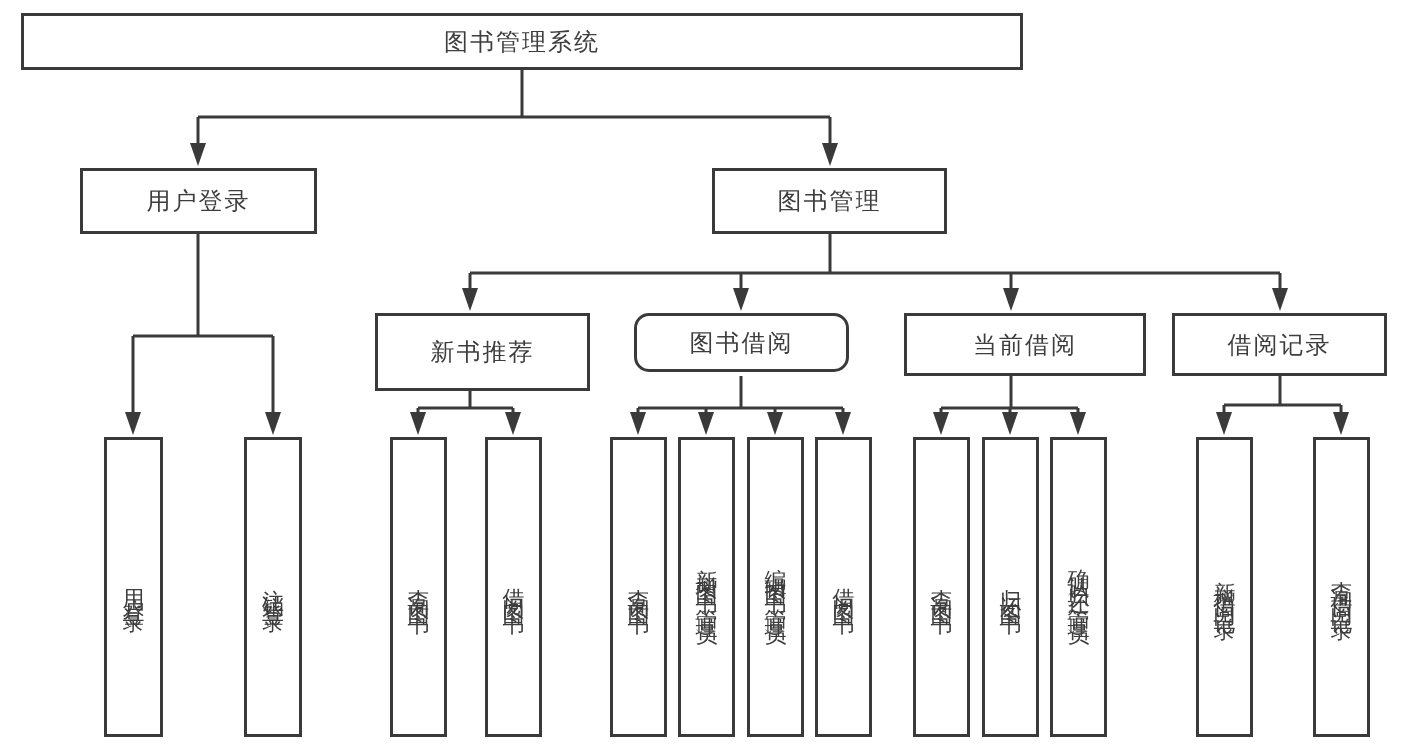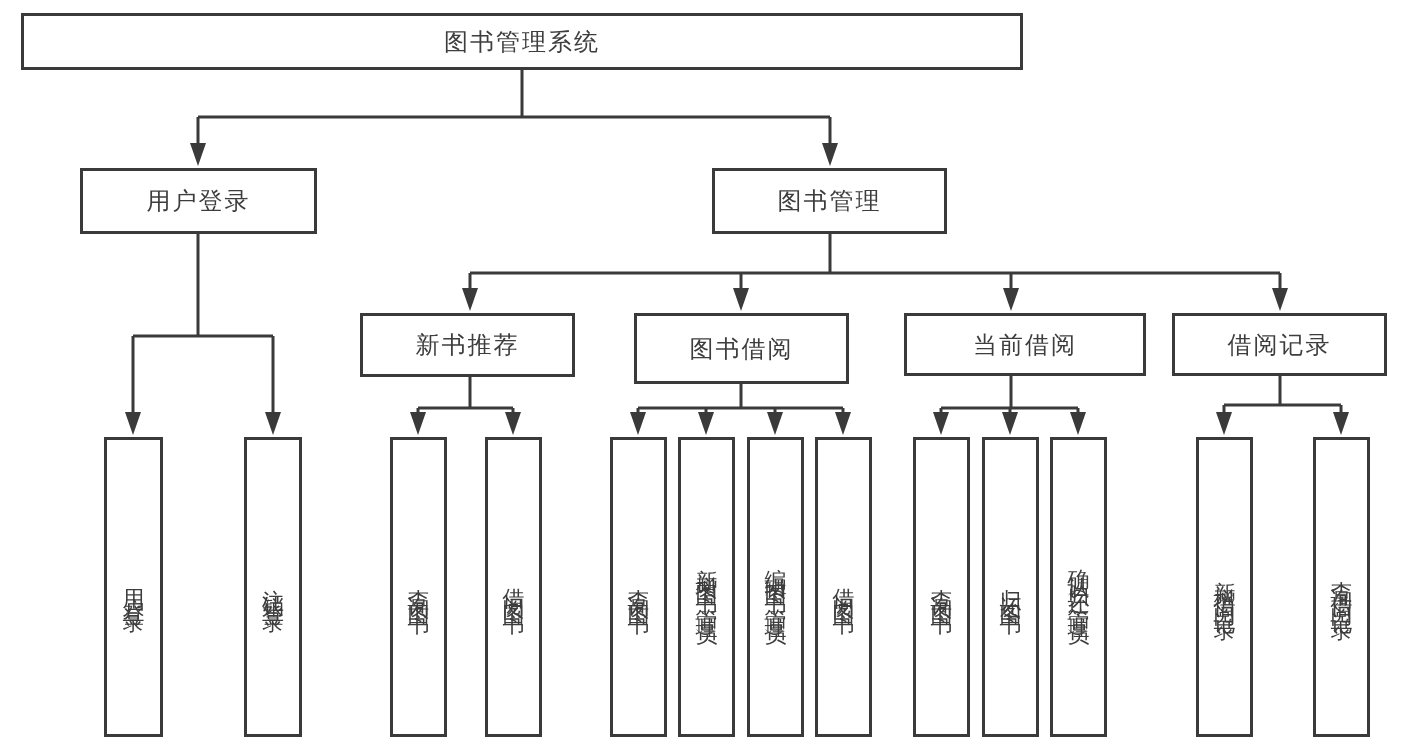--- a/index.html
+++ b/index.html
@@ -66,22 +66,22 @@
       <polygon points="1216,412 1232,412 1224,435"></polygon>
       <polygon points="1333,412 1349,412 1341,435"></polygon>
     </g>
   </svg>
 
   <div class="box h" style="left:21px; top:13px; width:1002px; height:57px;">图书管理系统</div>
 
   <div class="box h" style="left:80px; top:168px; width:237px; height:66px;">用户登录</div>
   <div class="box h" style="left:712px; top:168px; width:235px; height:66px;">图书管理</div>
 
-  <div class="box h" style="left:360px; top:313px; width:215px; height:64px;">新书推荐</div>
-  <div class="box h" style="left:634px; top:313px; width:215px; height:71px;">图书借阅</div>
+  <div class="box h" style="left:375px; top:313px; width:215px; height:78px;">新书推荐</div>
+  <div class="box h" style="left:634px; top:313px; width:215px; height:59px;border-radius:15px;">图书借阅</div>
   <div class="box h" style="left:904px; top:313px; width:242px; height:63px;">当前借阅</div>
   <div class="box h" style="left:1172px; top:313px; width:215px; height:63px;">借阅记录</div>
 
   <div class="box v" style="left:104px; top:437px; width:59px; height:300px;">用户登录</div>
   <div class="box v" style="left:244px; top:437px; width:58px; height:300px;">注销登录</div>
 
   <div class="box v" style="left:390px; top:437px; width:57px; height:300px;">查询图书</div>
   <div class="box v" style="left:485px; top:437px; width:57px; height:300px;">借阅图书</div>
 
   <div class="box v" style="left:610px; top:437px; width:57px; height:300px;">查询图书</div>

